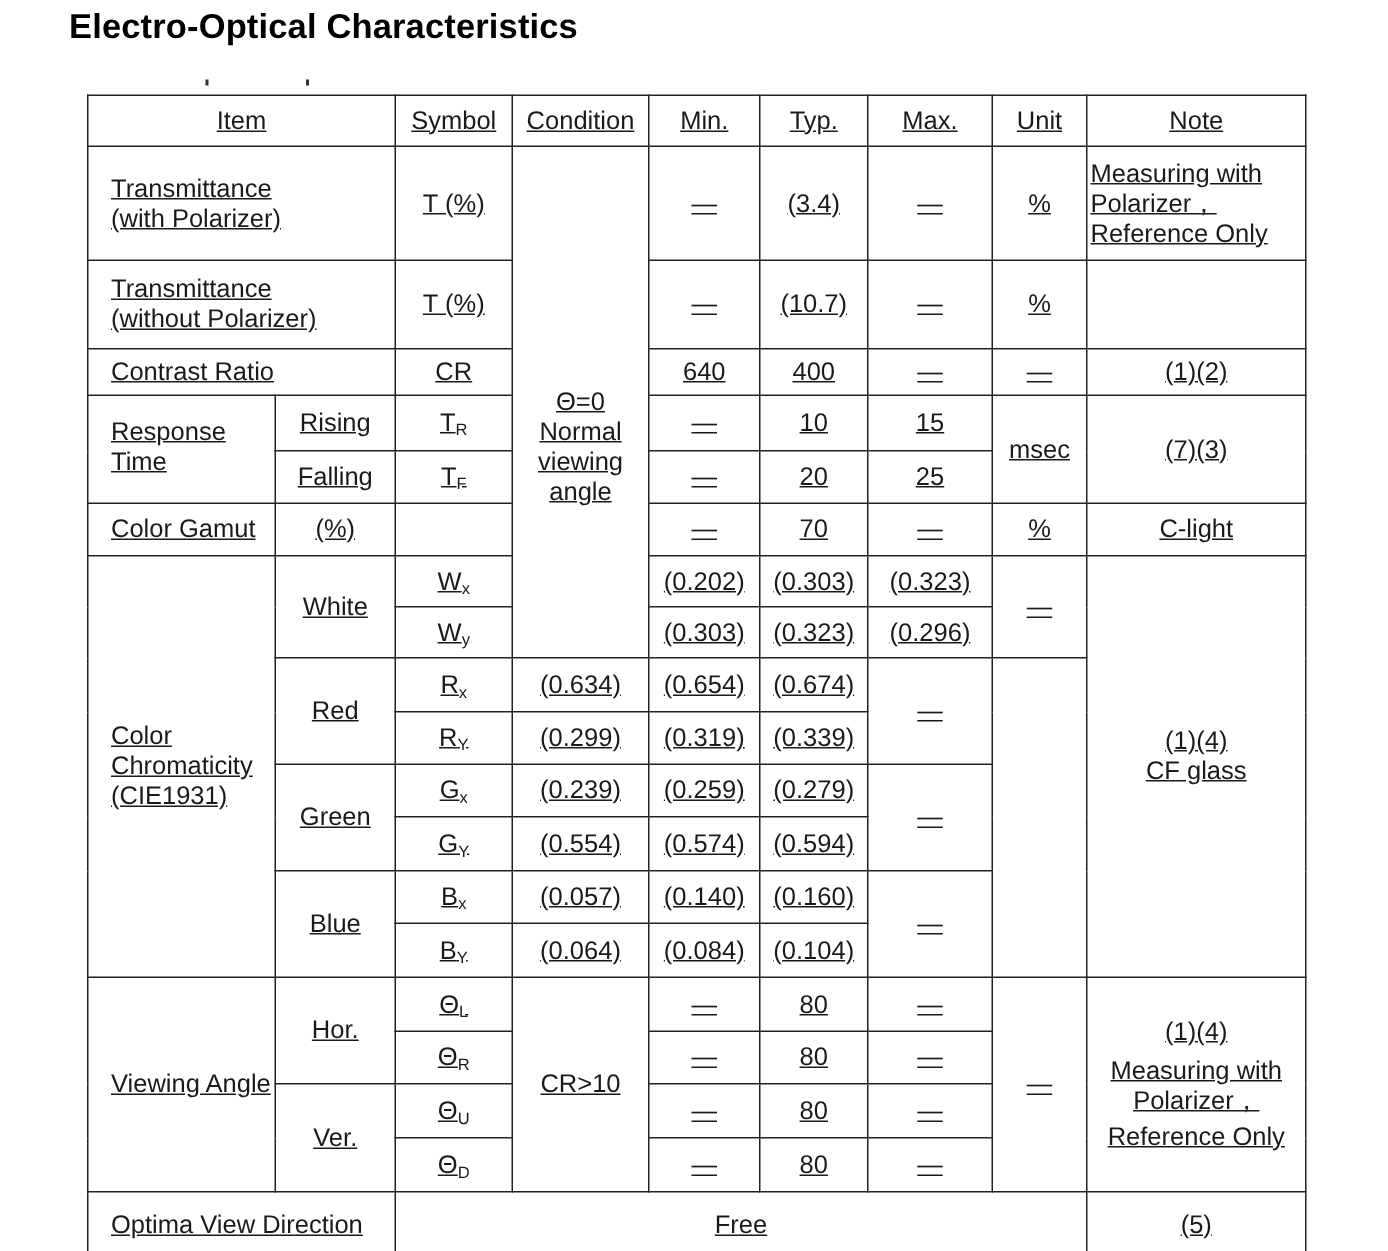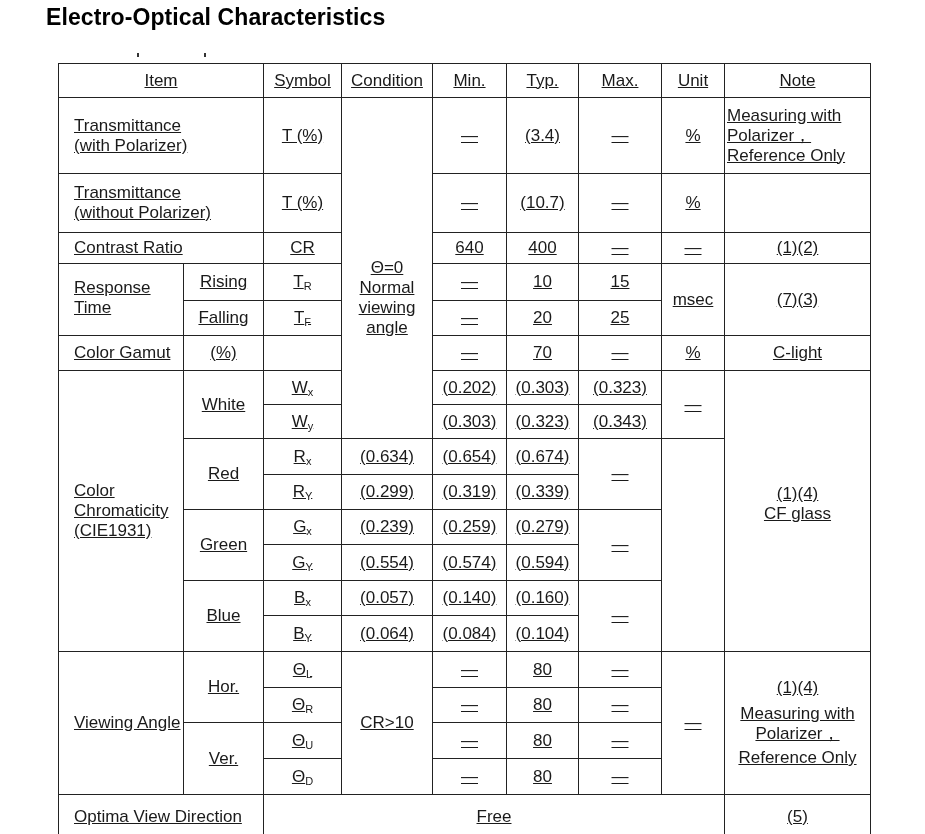--- a/index.html
+++ b/index.html
@@ -142,21 +142,21 @@
     <td rowspan="2">—</td>
     <td rowspan="8" class="wrap" style="padding-bottom:14px">
       <span class="nl">(1)(4)</span>
       <span class="nl">CF glass</span>
     </td>
   </tr>
   <tr style="height:34px">
     <td><span>W</span><sub>y</sub></td>
     <td>(0.303)</td>
     <td>(0.323)</td>
-    <td>(0.343)</td>
+    <td>(0.296)</td>
   </tr>
 
   <tr style="height:36px">
     <td rowspan="2">Red</td>
     <td><span>R</span><sub>x</sub></td>
     <td>(0.634)</td>
     <td>(0.654)</td>
     <td>(0.674)</td>
     <td rowspan="2">—</td>
   </tr>

